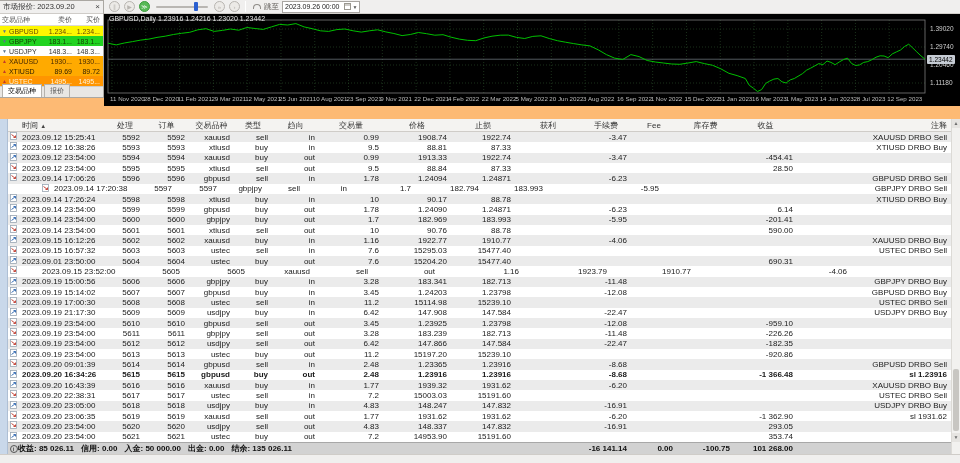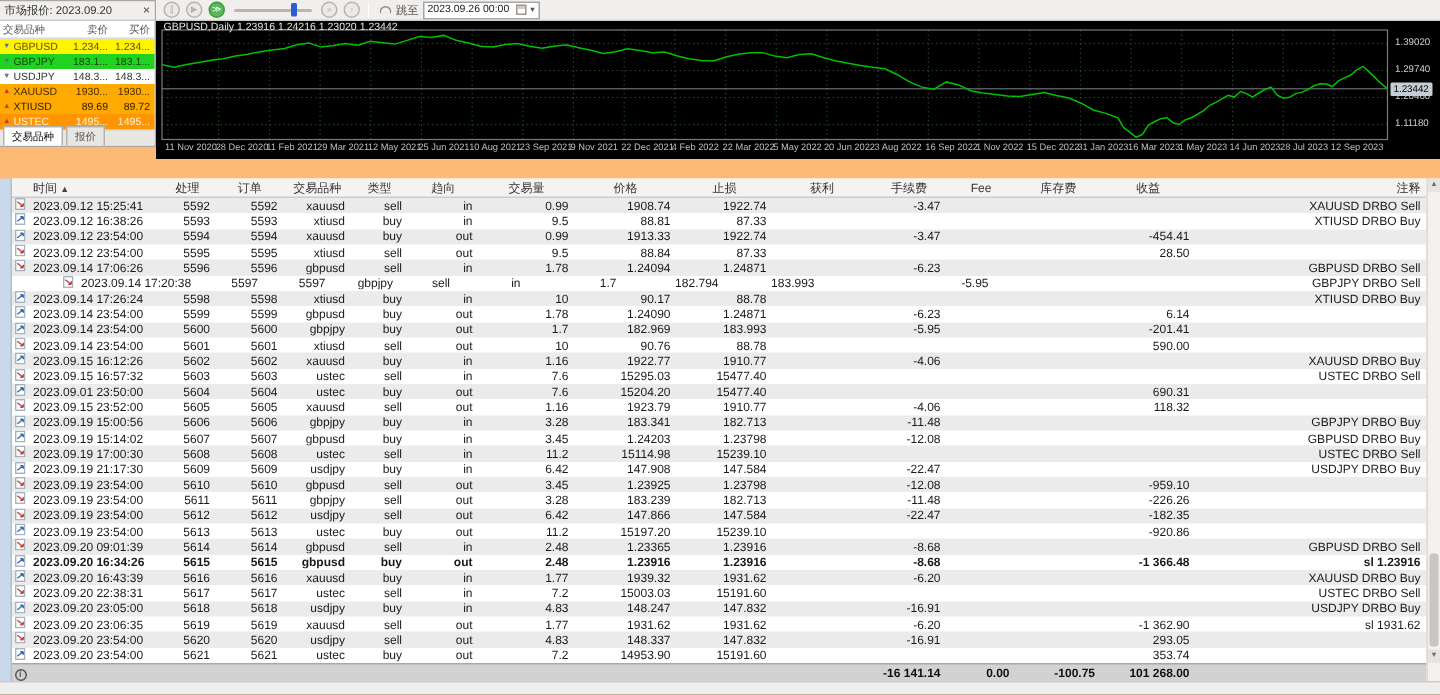--- a/index.html
+++ b/index.html
@@ -548,21 +548,21 @@
           <span class="cell cr">7.6</span>
           <span class="cell cr">15204.20</span>
           <span class="cell cr">15477.40</span>
           <span class="cell cr"></span>
           <span class="cell cr"></span>
           <span class="cell cr"></span>
           <span class="cell cr"></span>
           <span class="cell cr">690.31</span>
           <span class="cell cr"></span>
         </div>
-        <div class="hrow" style="grid-template-columns: 10px 88px 38px 45px 45px 38px 47px 64px 68px 64px 66px 50px 46px 57px 63px 1fr;">
+        <div class="hrow" style="grid-template-columns: 10px 88px 38px 45px 45px 38px 47px 64px 68px 64px 66px 50px 46px 57px 63px 1fr; gap: 20px;">
           <span><svg class="dicon" viewBox="0 0 7 8">
               <rect x="0.5" y="0.5" width="6" height="7" fill="#fff" stroke="#9aa6b2" stroke-width="0.8"></rect>
               <path d="M1.5 2.5L5.5 5.5M5.5 5.5v-2M5.5 5.5h-2" stroke="#c4463a" stroke-width="1" fill="none"></path>
             </svg></span>
           <span class="cell cl">2023.09.15 23:52:00</span>
           <span class="cell cr">5605</span>
           <span class="cell cr">5605</span>
           <span class="cell cr">xauusd</span>
           <span class="cell cr">sell</span>
           <span class="cell cr">out</span>
@@ -908,20 +908,27 @@
           <span class="cell cr"></span>
           <span class="cell cr"></span>
           <span class="cell cr"></span>
           <span class="cell cr"></span>
           <span class="cell cr">353.74</span>
           <span class="cell cr"></span>
         </div>
       </div>
     <div class="hsum" id="hist-summary" style="grid-template-columns: 10px 88px 38px 45px 45px 38px 47px 64px 68px 64px 66px 50px 46px 57px 63px 1fr;">
         <span style="text-align:center"><span class="info-ic">i</span></span>
+        <span class="left">
+          <span>收益: 85 026.11</span>
+          <span>信用: 0.00</span>
+          <span>入金: 50 000.00</span>
+          <span>出金: 0.00</span>
+          <span>结余: 135 026.11</span>
+        </span>
         <span class="cell cr" style="grid-column:9/12"></span>
         <span class="cell cr">-16 141.14</span>
         <span class="cell cr">0.00</span>
         <span class="cell cr">-100.75</span>
         <span class="cell cr">101 268.00</span>
         <span></span>
       </div>
   </div>
   <div class="vscroll">
     <div class="up">▲</div>

